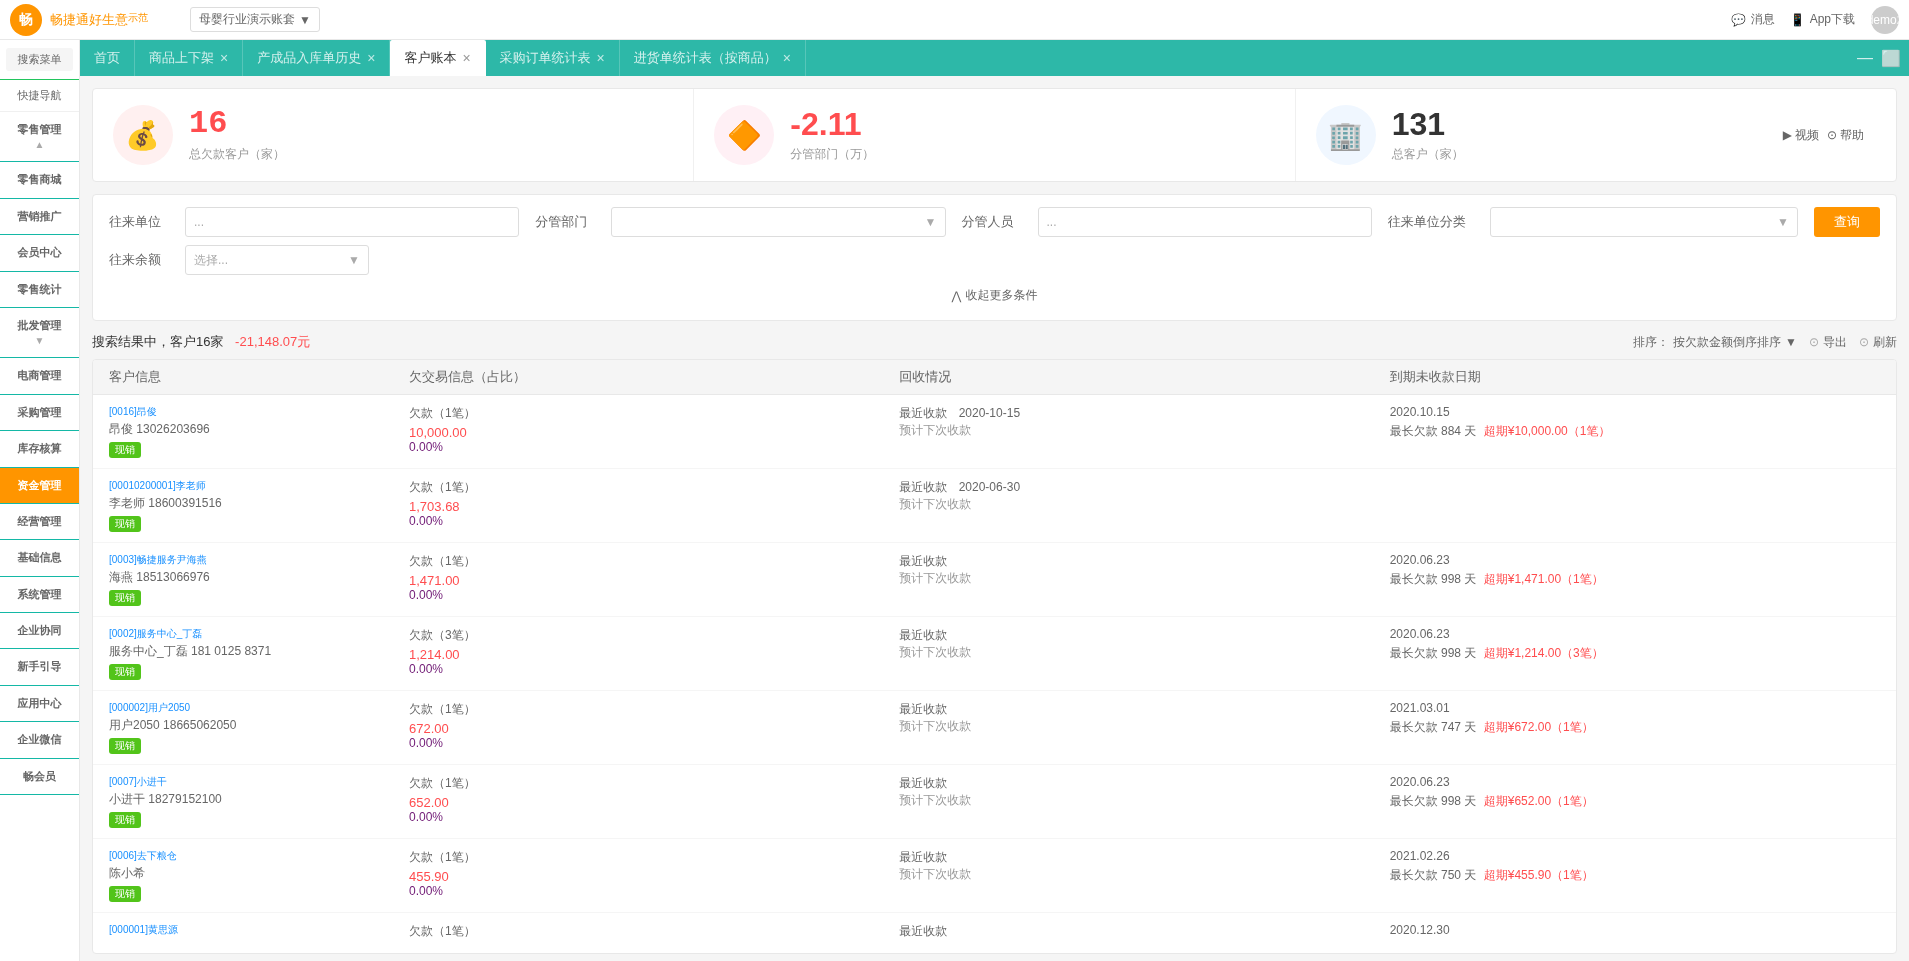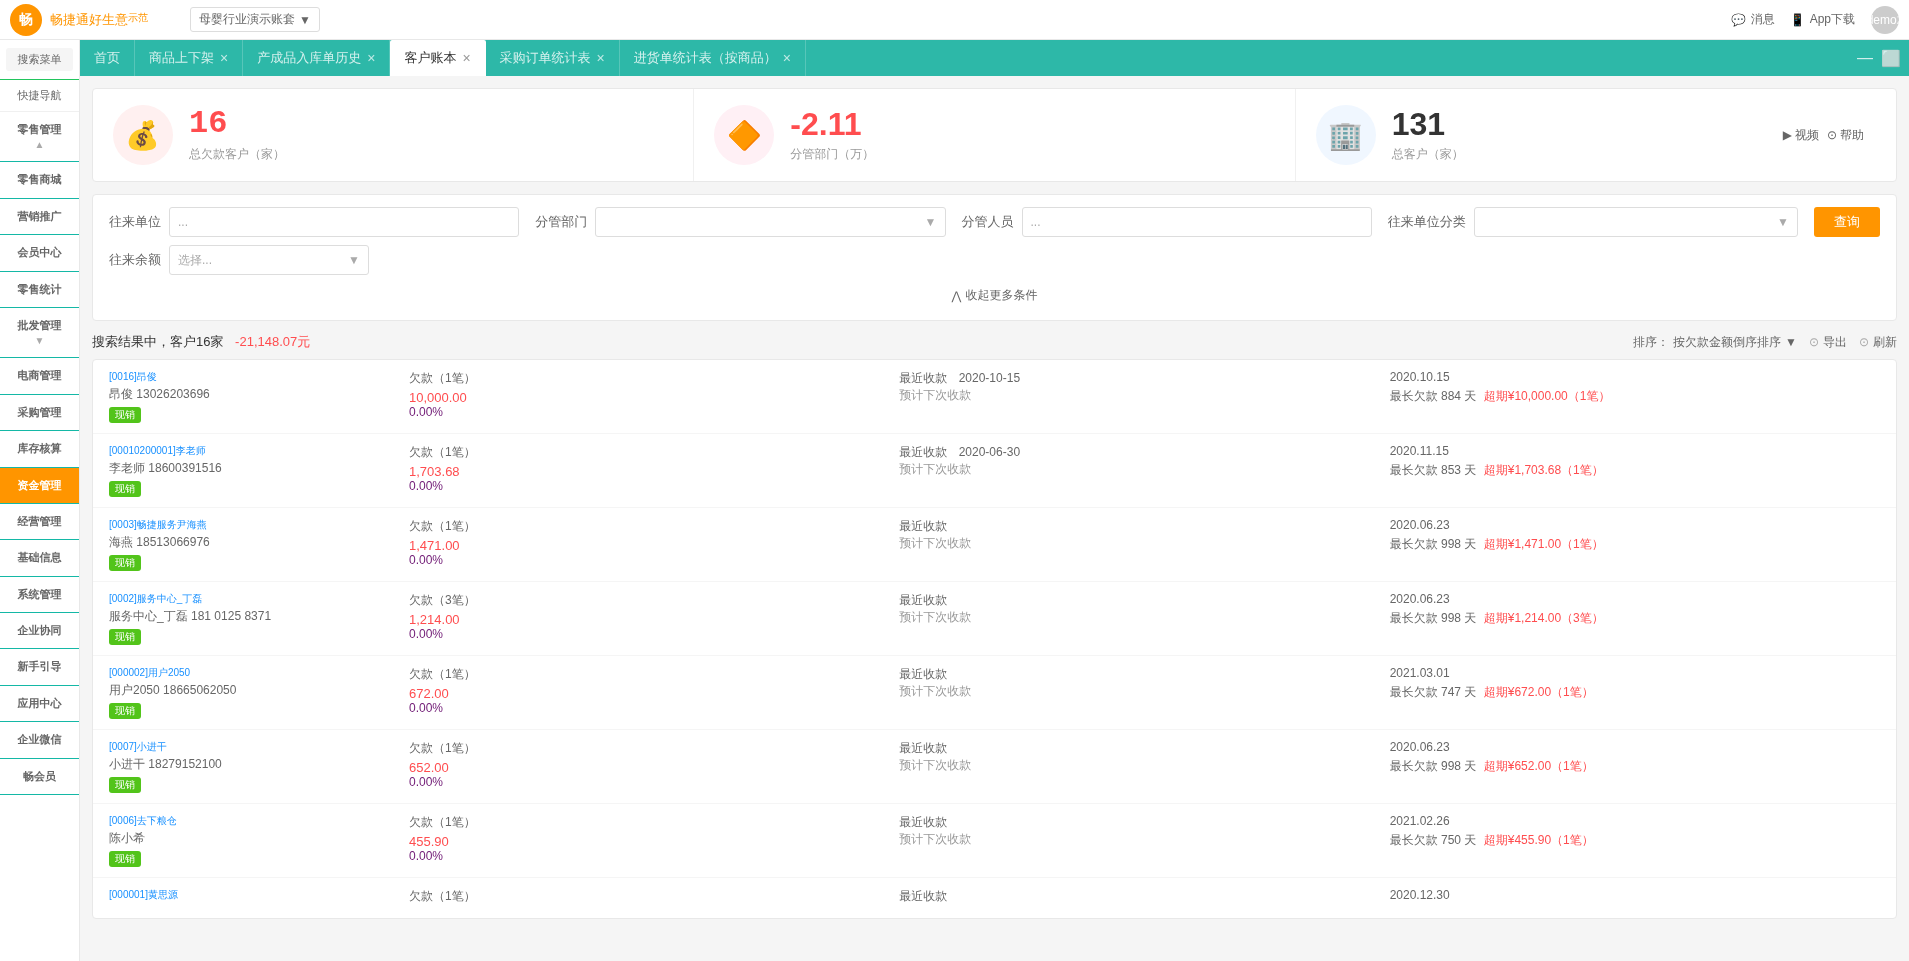--- a/index.html
+++ b/index.html
@@ -58,21 +58,21 @@
     .stat-number.negative-red { color: #ff4d4f; }
     .stat-number.black { color: #333; }
     .stat-label { font-size: 12px; color: #999; }
     .stat-card-right { display: flex; align-items: flex-start; padding: 12px; gap: 8px; }
     .stat-action { display: flex; align-items: center; gap: 3px; font-size: 12px; color: #666; cursor: pointer; }
 
     
     .filter-area { background: #fff; border-radius: 4px; border: 1px solid #e8e8e8; padding: 12px 16px; margin-bottom: 12px; }
     .filter-row { display: flex; align-items: center; gap: 16px; margin-bottom: 8px; }
     .filter-row:last-child { margin-bottom: 0; }
-    .filter-item { display: flex; align-items: center; gap: 8px; flex: 1; }
+    .filter-item { display: flex; align-items: center; gap: 24px; flex: 1; }
     .filter-label { font-size: 13px; color: #666; white-space: nowrap; }
     .filter-input { flex: 1; border: 1px solid #ddd; border-radius: 3px; padding: 5px 8px; font-size: 12px; color: #333; cursor: pointer; display: flex; align-items: center; justify-content: space-between; height: 30px; }
     .filter-input-dots { color: #aaa; }
     .filter-select { flex: 1; border: 1px solid #ddd; border-radius: 3px; padding: 5px 8px; font-size: 12px; color: #333; cursor: pointer; display: flex; align-items: center; justify-content: space-between; height: 30px; }
     .filter-select-placeholder { color: #aaa; font-size: 12px; }
     .filter-chevron { color: #aaa; font-size: 12px; }
     .search-btn { background: #ff9500; color: #fff; border: none; border-radius: 3px; padding: 5px 20px; font-size: 13px; cursor: pointer; height: 30px; white-space: nowrap; }
     .collapse-row { display: flex; justify-content: center; padding: 4px 0; }
     .collapse-btn { display: flex; align-items: center; gap: 4px; font-size: 12px; color: #666; cursor: pointer; border: none; background: none; }
 
@@ -339,20 +339,26 @@
               <span>导出</span>
             </div>
             <div class="action-btn">
               <span class="action-icon">⊙</span>
               <span>刷新</span>
             </div>
           </div>
         </div>
 
         <div class="data-table">
+          <div class="table-header">
+            <div class="table-header-cell">客户信息</div>
+            <div class="table-header-cell">欠交易信息（占比）</div>
+            <div class="table-header-cell">回收情况</div>
+            <div class="table-header-cell">到期未收款日期</div>
+          </div>
 
           <div class="table-row">
             <div>
               <div class="customer-name">[0016]昂俊</div>
               <div class="customer-phone">昂俊 13026203696</div>
               <span class="tag">现销</span>
             </div>
             <div>
               <div class="debt-count">欠款（1笔）</div>
               <div class="debt-amount">10,000.00</div>
@@ -385,27 +391,20 @@
               <div class="debt-amount">1,703.68</div>
               <div class="debt-percent">0.00%</div>
             </div>
             <div>
               <div class="recovery-latest">
                 <span>最近收款</span>
                 <span style="margin-left:8px;">2020-06-30</span>
               </div>
               <div class="recovery-next">预计下次收款</div>
             </div>
-            <div>
-              <div class="due-date">2020.11.15</div>
-              <div class="overdue-info">
-                <span class="overdue-days">最长欠款 853 天</span>
-                <span class="overdue-link" style="margin-left:4px;">超期¥1,703.68（1笔）</span>
-              </div>
-            </div>
           </div>
 
           <div class="table-row">
             <div>
               <div class="customer-name">[0003]畅捷服务尹海燕</div>
               <div class="customer-phone">海燕 18513066976</div>
               <span class="tag">现销</span>
             </div>
             <div>
               <div class="debt-count">欠款（1笔）</div>

